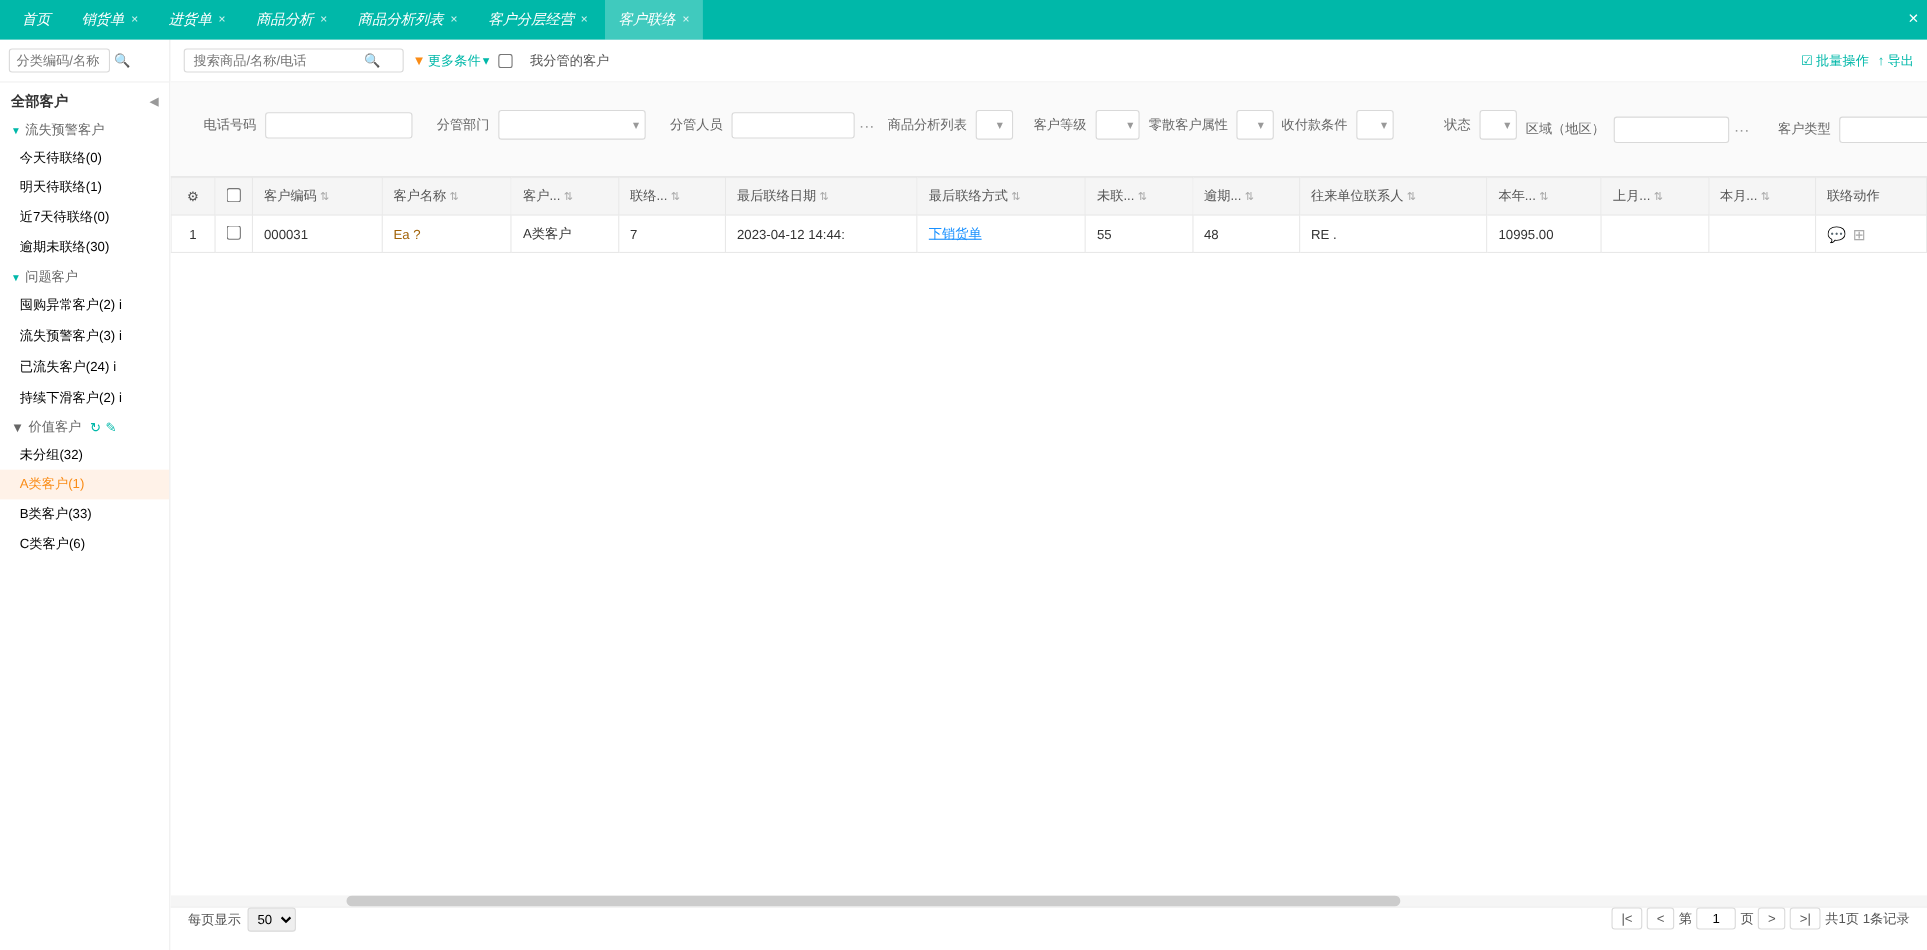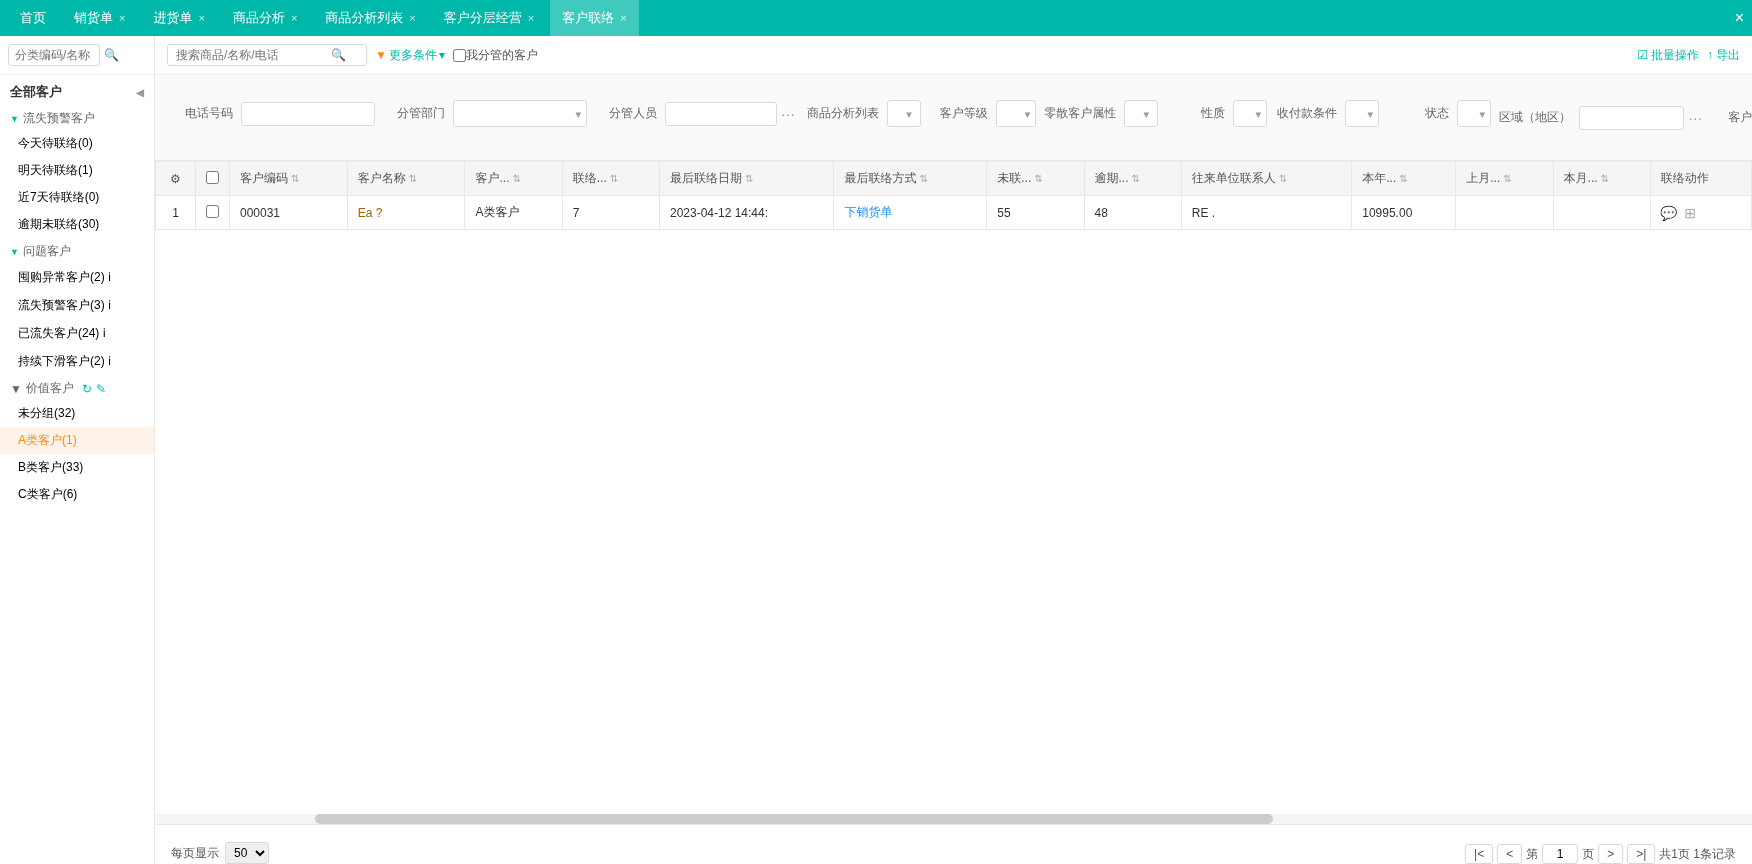--- a/index.html
+++ b/index.html
@@ -7,20 +7,21 @@
 
     
     .top-nav {
       background: #00b8a9;
       height: 36px;
       display: flex;
       align-items: center;
       padding: 0 8px;
       gap: 4px;
       position: relative;
+      font-style: italic;
     }
     .nav-item {
       color: #fff;
       padding: 0 12px;
       height: 36px;
       display: flex;
       align-items: center;
       cursor: pointer;
       font-size: 13px;
       white-space: nowrap;
@@ -162,21 +163,21 @@
       cursor: pointer;
       display: flex;
       align-items: center;
       gap: 2px;
       font-size: 12px;
       white-space: nowrap;
     }
     .my-customers {
       display: flex;
       align-items: center;
-      gap: 0;
+      gap: 16px;
       font-size: 12px;
       color: #555;
       cursor: pointer;
     }
     .right-actions {
       margin-left: auto;
       display: flex;
       align-items: center;
       gap: 8px;
     }
@@ -327,30 +328,30 @@
       background: #fff;
     }
     tbody td {
       padding: 8px 10px;
       border: 1px solid #e8e8e8;
       white-space: nowrap;
     }
     .col-index { width: 40px; text-align: center; }
     .col-checkbox { width: 30px; text-align: center; }
     .col-setting { width: 36px; text-align: center; }
-    .link-text { color: #1890ff; cursor: pointer; }
+    .link-text { color: #1890ff; cursor: pointer; text-decoration: underline; }
     .action-icons { display: flex; gap: 6px; align-items: center; }
     .action-icon { color: #aaa; cursor: pointer; font-size: 14px; }
 
     
     .pagination-bar {
       height: 40px;
       border-top: 1px solid #e8e8e8;
       display: flex;
-      align-items: flex-end;
+      align-items: flex-start;
       padding: 0 16px;
       gap: 8px;
       background: #fff;
       flex-shrink: 0;
       justify-content: space-between;
     }
     .pagination-left { display: flex; align-items: center; gap: 6px; font-size: 12px; color: #555; }
     .pagination-right { display: flex; align-items: center; gap: 4px; font-size: 12px; color: #555; }
     .page-size-select {
       border: 1px solid #d9d9d9;
@@ -545,26 +546,20 @@
               <span class="filter-label">零散客户属性</span>
               <div class="filter-select-wrap">
                 <select>
                   <option>全部</option>
                 </select>
               </div>
             </div>
           </div>
 
           <div class="filter-row">
-            <div class="filter-field">
-              <span class="filter-label">性质</span>
-              <div class="filter-select-wrap">
-                <select><option></option></select>
-              </div>
-            </div>
             <div class="filter-field">
               <span class="filter-label">收付款条件</span>
               <div class="filter-select-wrap">
                 <select><option></option></select>
               </div>
             </div>
             <div class="filter-field">
               <span class="filter-label">状态</span>
               <div class="filter-select-wrap">
                 <select><option></option></select>

